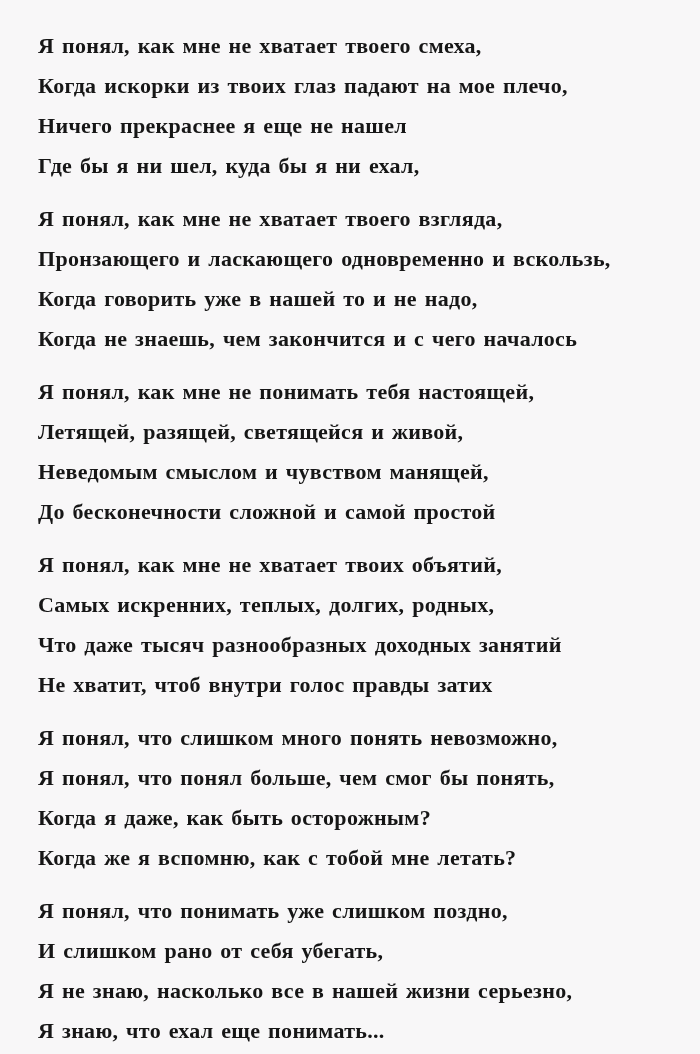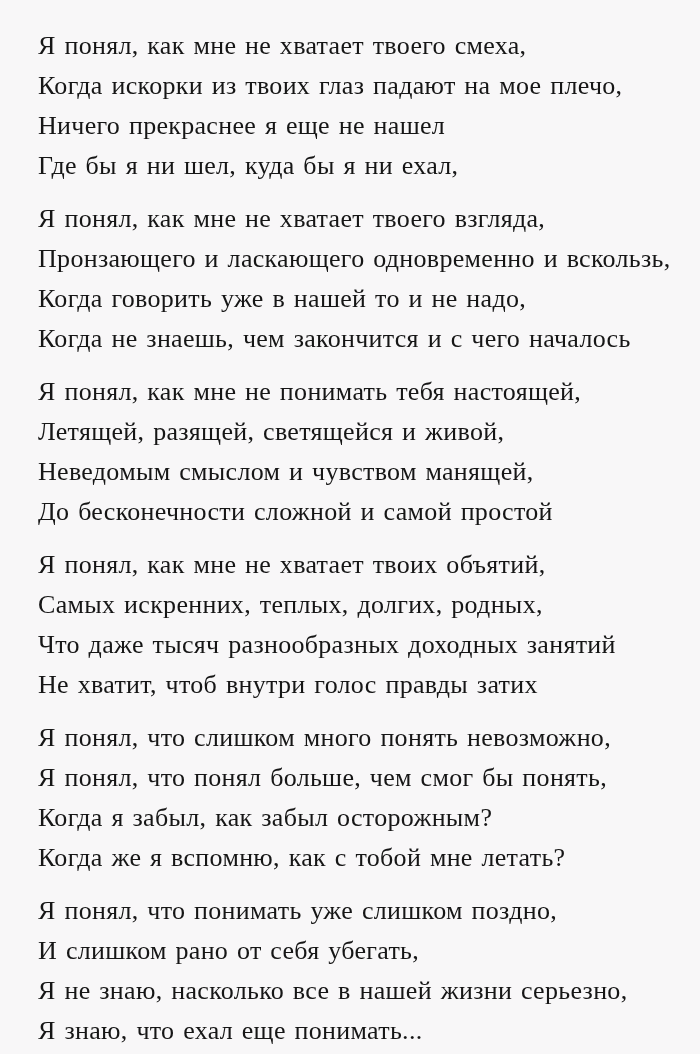--- a/index.html
+++ b/index.html
@@ -16,22 +16,22 @@
   .poem {
     box-sizing: border-box;
     padding: 26px 20px 0 38px;
     color: #161616;
   }
   .stanza {
     margin: 0 0 13px 0;
   }
   .stanza p {
     margin: 0;
-    font-size: 26px;
-    font-weight: normal;
+    font-size: 22px;
+    font-weight: bold;
     line-height: 40px;
     white-space: nowrap;
     letter-spacing: 0.3px;
     word-spacing: 2px;
   }
 </style>
 </head>
 <body>
 
 <div class="poem">
@@ -60,21 +60,21 @@
   <div class="stanza">
     <p>Я понял, как мне не хватает твоих объятий,</p>
     <p>Самых искренних, теплых, долгих, родных,</p>
     <p>Что даже тысяч разнообразных доходных занятий</p>
     <p>Не хватит, чтоб внутри голос правды затих</p>
   </div>
 
   <div class="stanza">
     <p>Я понял, что слишком много понять невозможно,</p>
     <p>Я понял, что понял больше, чем смог бы понять,</p>
-    <p>Когда я забыл, как забыл осторожным?</p>
+    <p>Когда я даже, как быть осторожным?</p>
     <p>Когда же я вспомню, как с тобой мне летать?</p>
   </div>
 
   <div class="stanza">
     <p>Я понял, что понимать уже слишком поздно,</p>
     <p>И слишком рано от себя убегать,</p>
     <p>Я не знаю, насколько все в нашей жизни серьезно,</p>
     <p>Я знаю, что ехал еще понимать...</p>
   </div>
 

